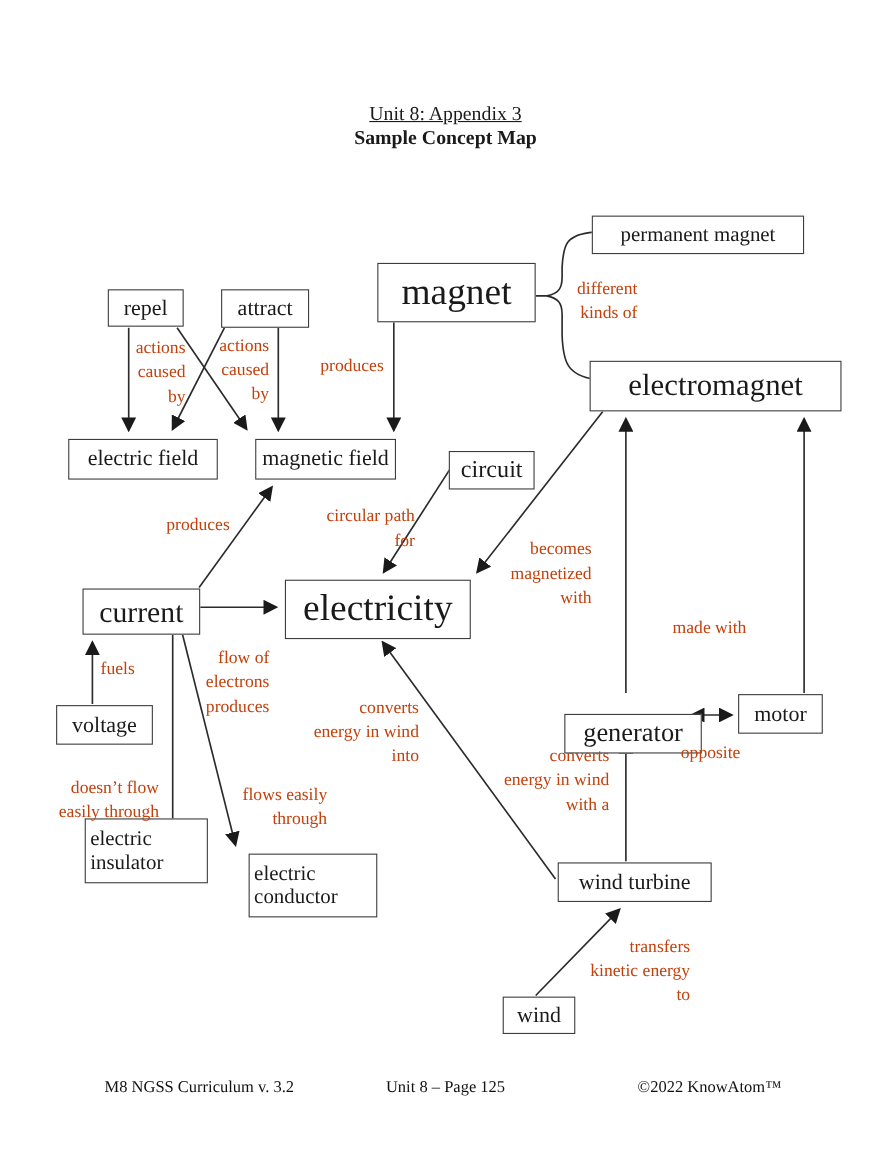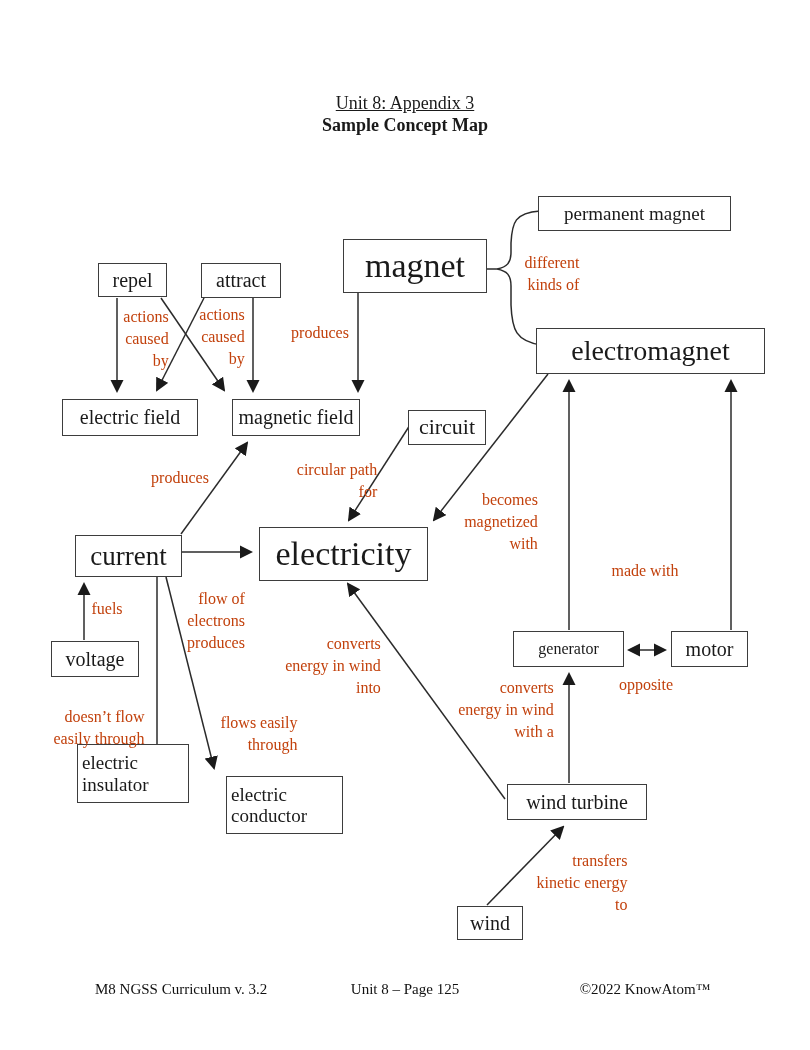--- a/index.html
+++ b/index.html
@@ -69,21 +69,21 @@
   <div class="node" style="left:538px;top:196px;width:193px;height:35px;font-size:19px;">permanent magnet</div>
   <div class="node" style="left:536px;top:328px;width:229px;height:46px;font-size:28px;">electromagnet</div>
   <div class="node" style="left:98px;top:263px;width:69px;height:23px;font-size:20px;">repel</div>
   <div class="node" style="left:201px;top:263px;width:80px;height:35px;font-size:20px;">attract</div>
   <div class="node" style="left:62px;top:399px;width:136px;height:37px;font-size:20px;">electric field</div>
   <div class="node" style="left:232px;top:399px;width:128px;height:37px;font-size:20px;">magnetic field</div>
   <div class="node" style="left:408px;top:376px;width:78px;height:35px;font-size:22px;margin-top:34px;">circuit</div>
   <div class="node" style="left:75px;top:535px;width:107px;height:42px;font-size:27px;">current</div>
   <div class="node" style="left:259px;top:527px;width:169px;height:54px;font-size:34px;">electricity</div>
   <div class="node" style="left:51px;top:641px;width:88px;height:36px;font-size:20px;">voltage</div>
-  <div class="node" style="left:513px;top:631px;width:111px;height:36px;font-size:16px;">generator</div>
+  <div class="node" style="left:513px;top:649px;width:125px;height:36px;font-size:24px;">generator</div>
   <div class="node" style="left:671px;top:631px;width:77px;height:36px;font-size:20px;">motor</div>
   <div class="node" style="left:507px;top:784px;width:140px;height:36px;font-size:20px;">wind turbine</div>
   <div class="node" style="left:457px;top:906px;width:66px;height:34px;font-size:20px;">wind</div>
   <div class="node" style="left:77px;top:744px;width:112px;height:59px;font-size:19px;">electric insulator</div>
   <div class="node" style="left:226px;top:776px;width:117px;height:58px;font-size:19px;">electric conductor</div>
 
   <div class="elabel" style="left:552px;top:252px;">different
 kinds of</div>
   <div class="elabel" style="left:146px;top:306px;">actions
 caused

